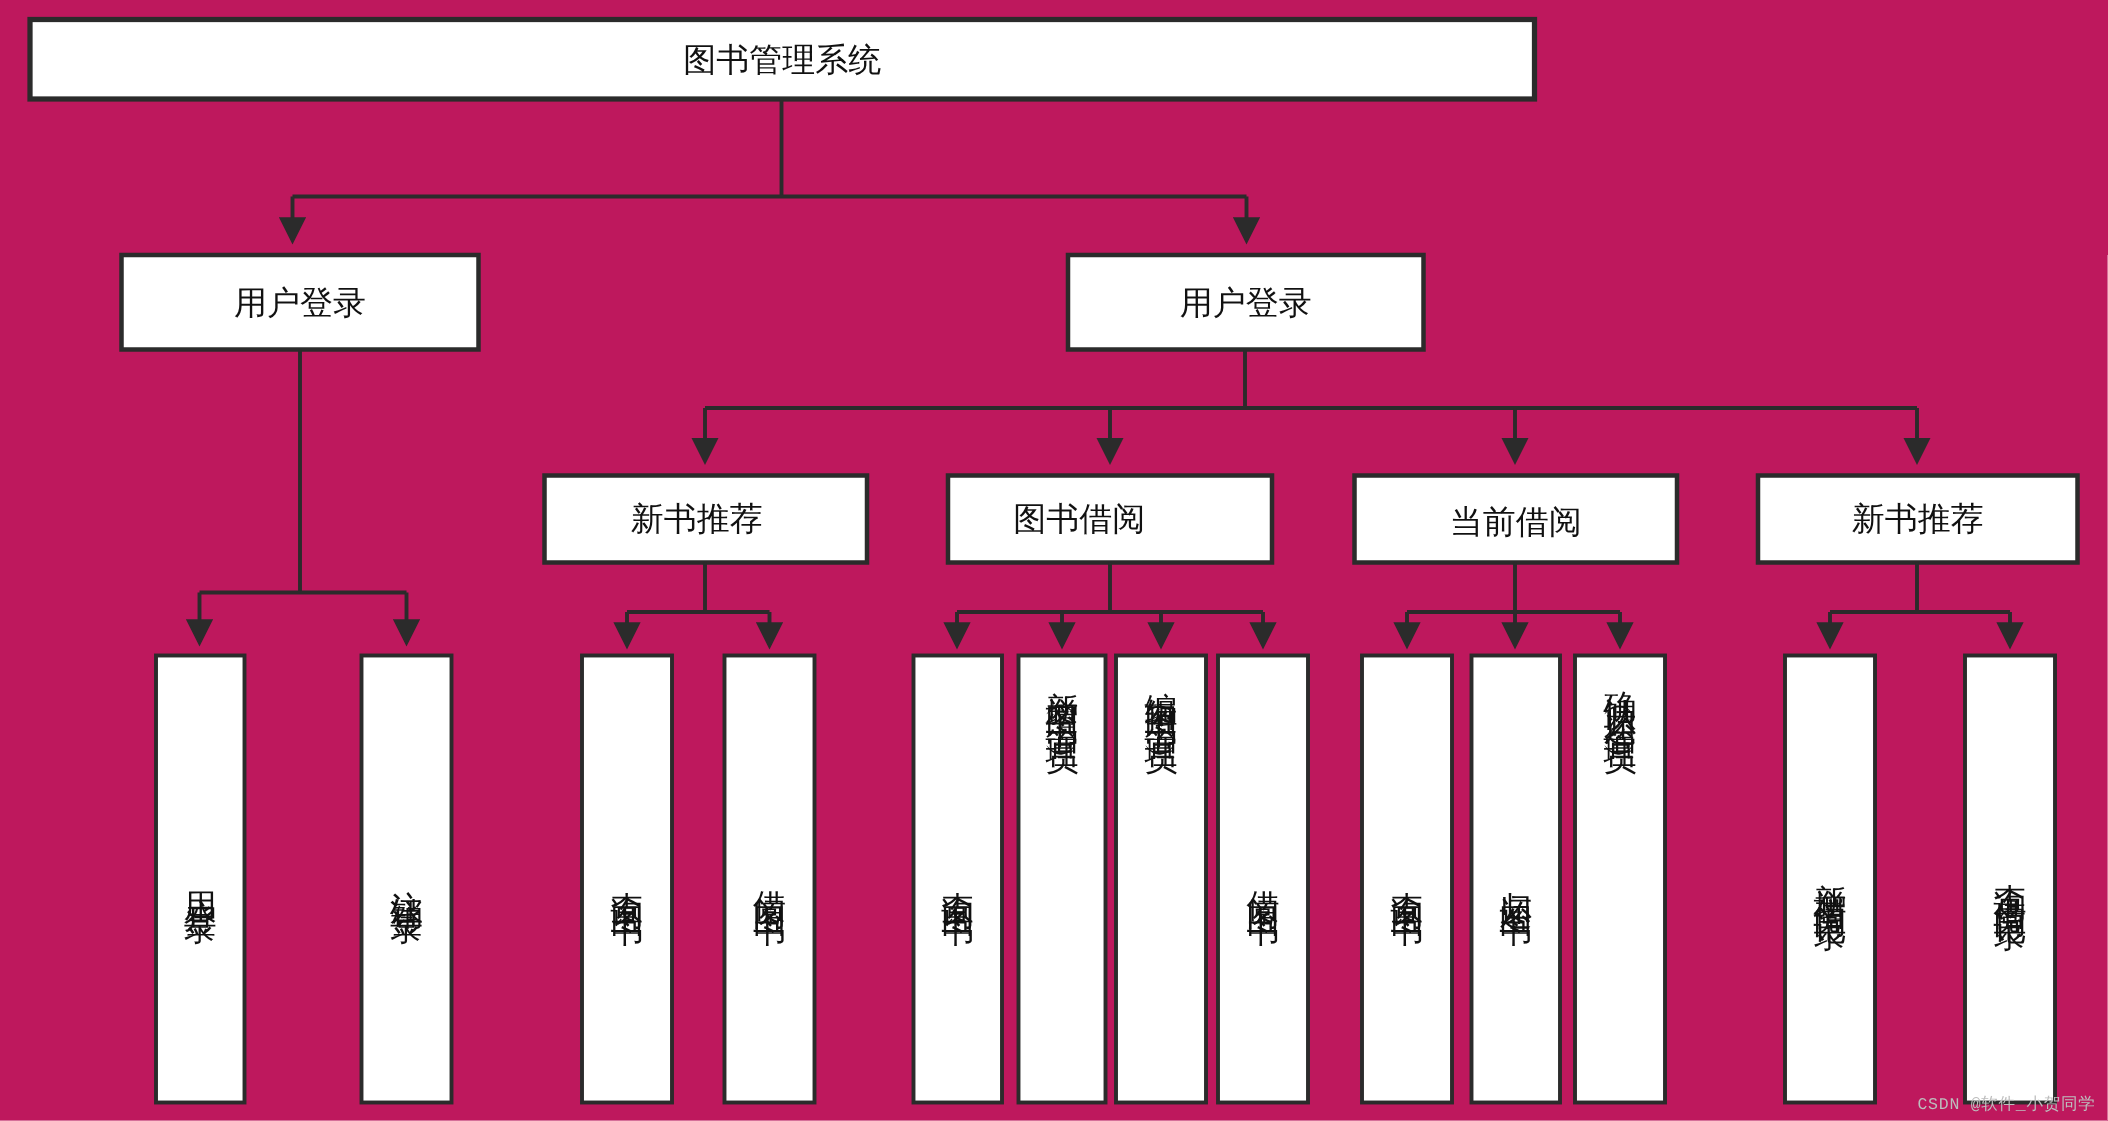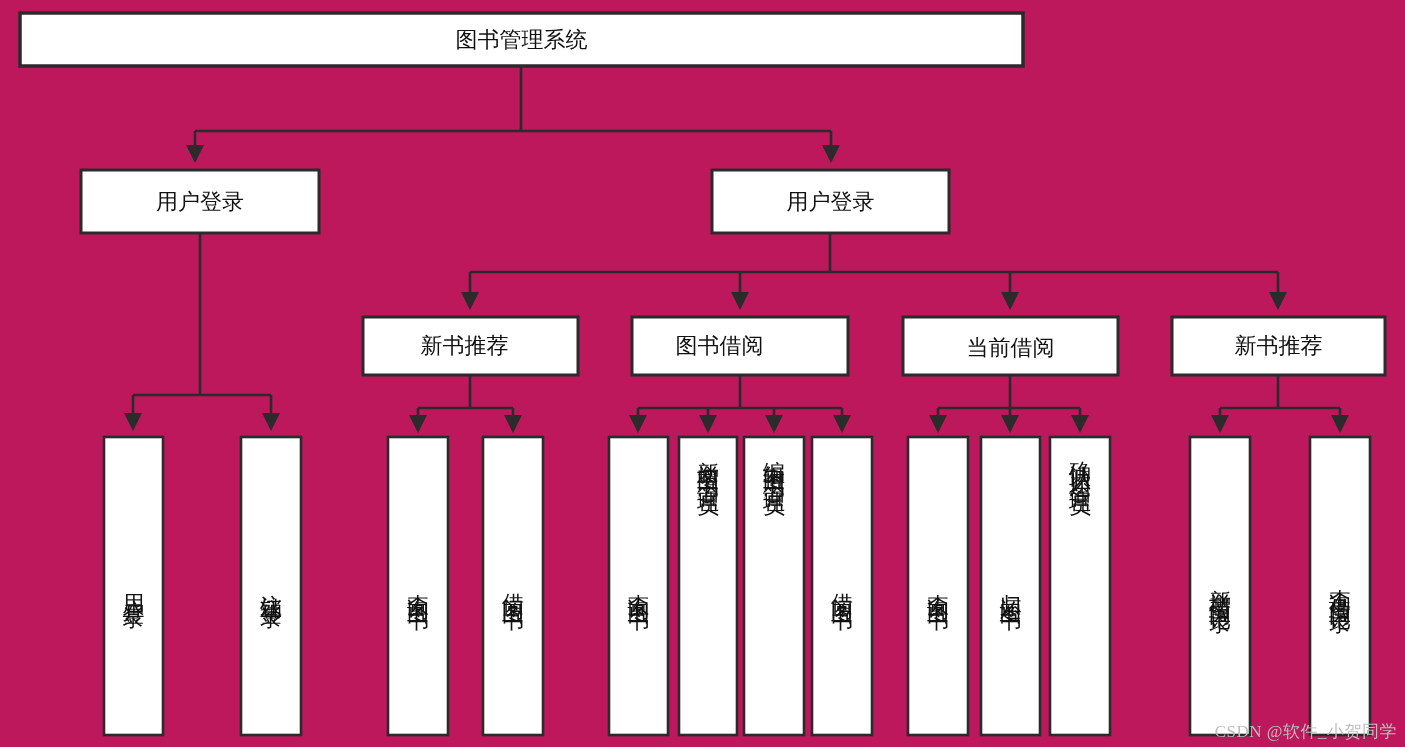--- a/index.html
+++ b/index.html
@@ -4,21 +4,21 @@
 <style>
   html,body{margin:0;padding:0;background:#ffffff;}
   body{width:1405px;height:747px;overflow:hidden;font-family:"Liberation Sans","DejaVu Sans",sans-serif;}
   #diagram-root{position:relative;width:1405px;height:747px;background:#be185d;}
   svg#tree-svg{position:absolute;left:0;top:0;width:1405px;height:747px;}
   .node-rect{fill:#ffffff;stroke:#2b2b2b;stroke-width:3;}
   .node-rect.lvl1{stroke-width:3.5;}
   .node-rect.leaf{stroke-width:2.6;}
   .connector{stroke:#2b2b2b;stroke-width:2.6;fill:none;}
   .arrow-head{fill:#2b2b2b;stroke:none;}
-  .watermark{position:absolute;right:8px;bottom:4px;font-family:Liberation Serif, serif;font-size:17px;color:#bdbdbd;white-space:nowrap;letter-spacing:0.5px;margin-top:35px;}
+  .watermark{position:absolute;right:8px;bottom:4px;font-family:Liberation Mono, monospace;font-size:11px;color:#bdbdbd;white-space:nowrap;letter-spacing:0.5px;margin-top:35px;}
   .leaf-text-wrap{position:absolute;display:flex;align-items:center;justify-content:center;}
   .leaf-text{writing-mode:vertical-rl;text-orientation:upright;font-family:"Liberation Sans","DejaVu Sans",sans-serif;font-size:22px;color:#111111;line-height:1;letter-spacing:5px;white-space:nowrap;}
   .box-text{position:absolute;display:flex;align-items:center;justify-content:center;font-size:22px;color:#111111;}
 </style>
 </head>
 <body>
 
 <div id="diagram-root">
 
   <svg id="tree-svg" viewBox="0 0 1405 747">

